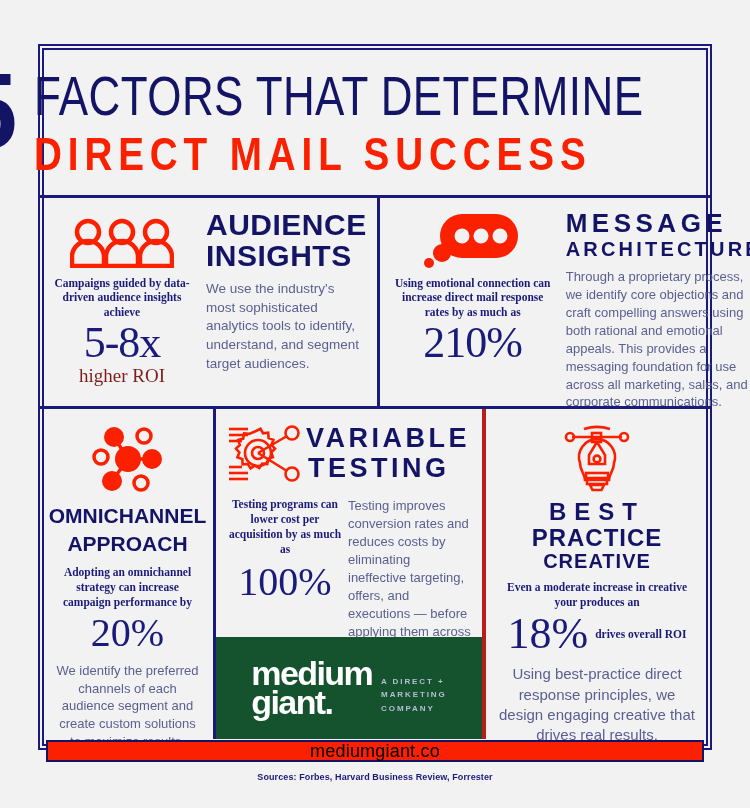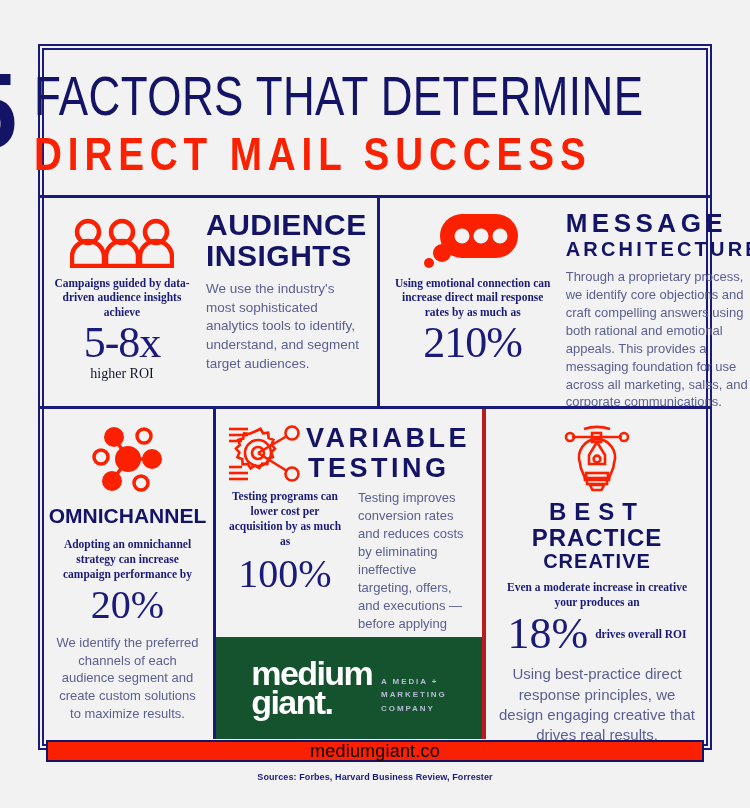--- a/index.html
+++ b/index.html
@@ -73,21 +73,21 @@
     font-family:"Liberation Serif", serif;font-weight:bold;
     font-size:11.5px;line-height:1.25;color:#1a1a7a;text-align:center;
   }
   .stat-num{
     font-family:"Liberation Serif", serif;
     font-size:44px;line-height:1.0;color:#1a1a7a;text-align:center;margin-top:2px;
     letter-spacing:-1px;
   }
   .stat-sub{
     font-family:"Liberation Serif", serif;
-    font-size:14px;line-height:1.1;color:#0f172a;text-align:left;margin-top:1px;
+    font-size:19px;line-height:1.1;color:#7f1d1d;text-align:left;margin-top:1px;
   }
 
   .titlecol{flex:1;padding-left:14px;}
   .h-title{
     font-family:"Liberation Sans", sans-serif;font-weight:bold;
     color:#141466;line-height:1.02;
   }
   .h-title.ai{font-size:30px;letter-spacing:0.5px;}
   .h-title.ma1{font-size:26px;letter-spacing:4.5px;}
   .h-title.ma2{font-size:20px;letter-spacing:3.2px;margin-top:2px;}
@@ -126,21 +126,21 @@
   .mid-top{
     position:absolute;left:0;top:0;right:0;height:228px;background:#f2f2f2;
     padding:12px 10px 0 10px;box-sizing:border-box;
   }
   .vt-head{display:flex;align-items:flex-start;gap:6px;}
   .vt-title{
     font-family:"Liberation Sans", sans-serif;font-weight:bold;color:#141466;
     font-size:27px;line-height:1.12;letter-spacing:3.5px;margin-top:2px;
   }
   .vt-title .l2{margin-left:2px;}
-  .vt-cols{display:flex;gap:14px;}
+  .vt-cols{display:flex;gap:4px;margin-top:8px;}
   .vt-left{width:118px;}
   .vt-right{flex:1;}
   .vt-lead{
     font-family:"Liberation Serif", serif;font-weight:bold;font-size:11.5px;
     line-height:1.3;color:#1a1a7a;text-align:center;
   }
   .vt-num{
     font-family:"Liberation Serif", serif;font-size:40px;line-height:1.05;
     color:#1a1a7a;text-align:center;margin-top:4px;
   }
@@ -289,20 +289,21 @@
             <circle cx="26" cy="58" r="10"></circle>
           </g>
           <g fill="none" stroke="#fa2000" stroke-width="3.5">
             <circle cx="58" cy="13" r="7"></circle>
             <circle cx="15" cy="34" r="7"></circle>
             <circle cx="55" cy="60" r="7"></circle>
           </g>
         </svg>
       </div>
       <div class="omni-title">OMNICHANNEL</div>
+      <div class="omni-title">APPROACH</div>
       <div class="omni-lead">Adopting an omnichannel strategy can increase campaign performance by</div>
       <div class="omni-num">20%</div>
       <div class="omni-body">We identify the preferred channels of each audience segment and create custom solutions to maximize results.</div>
     </div>
 
     <div class="col-mid">
       <div class="mid-top">
         <div class="vt-head">
           <div>
             <svg width="74" height="64" viewBox="0 0 74 64">
@@ -339,21 +340,21 @@
         </div>
       </div>
 
       <div class="logo-block">
         <div class="logo-row">
           <div class="logo-words">
             <span>medium</span>
             <span>giant.</span>
           </div>
           <div class="logo-tag">
-            <div>A MEDIA +</div>
+            <div>A DIRECT +</div>
             <div>MARKETING</div>
             <div>COMPANY</div>
           </div>
         </div>
       </div>
     </div>
 
     <div class="col-best">
       <div>
         <svg width="70" height="72" viewBox="0 0 70 72">

